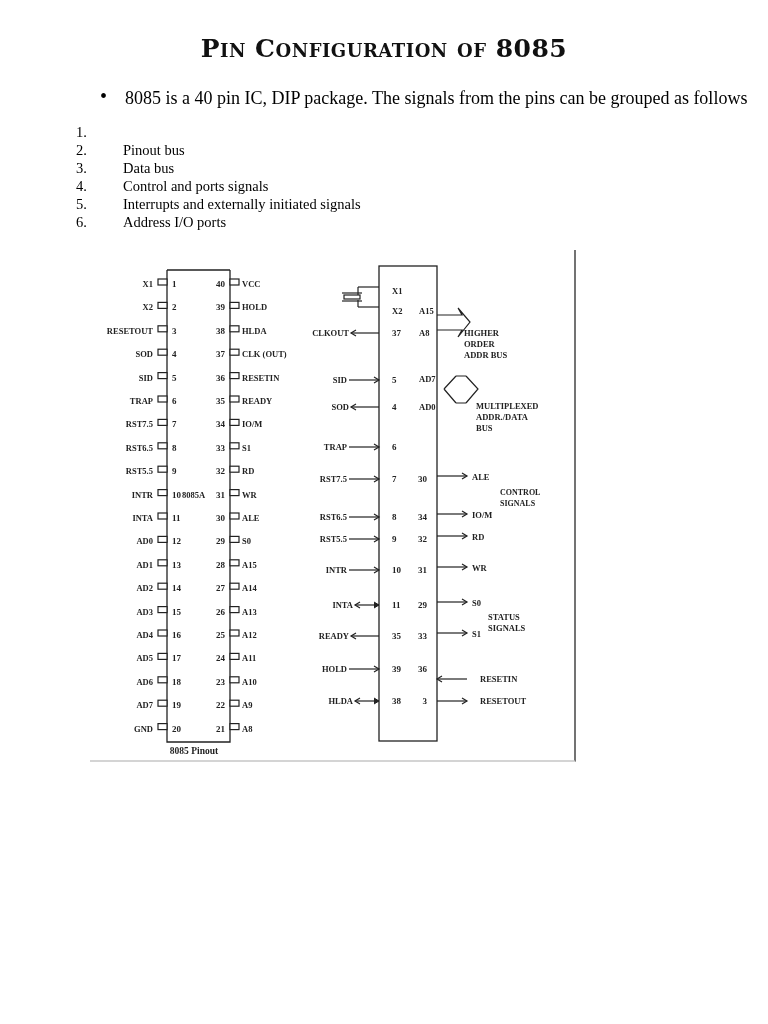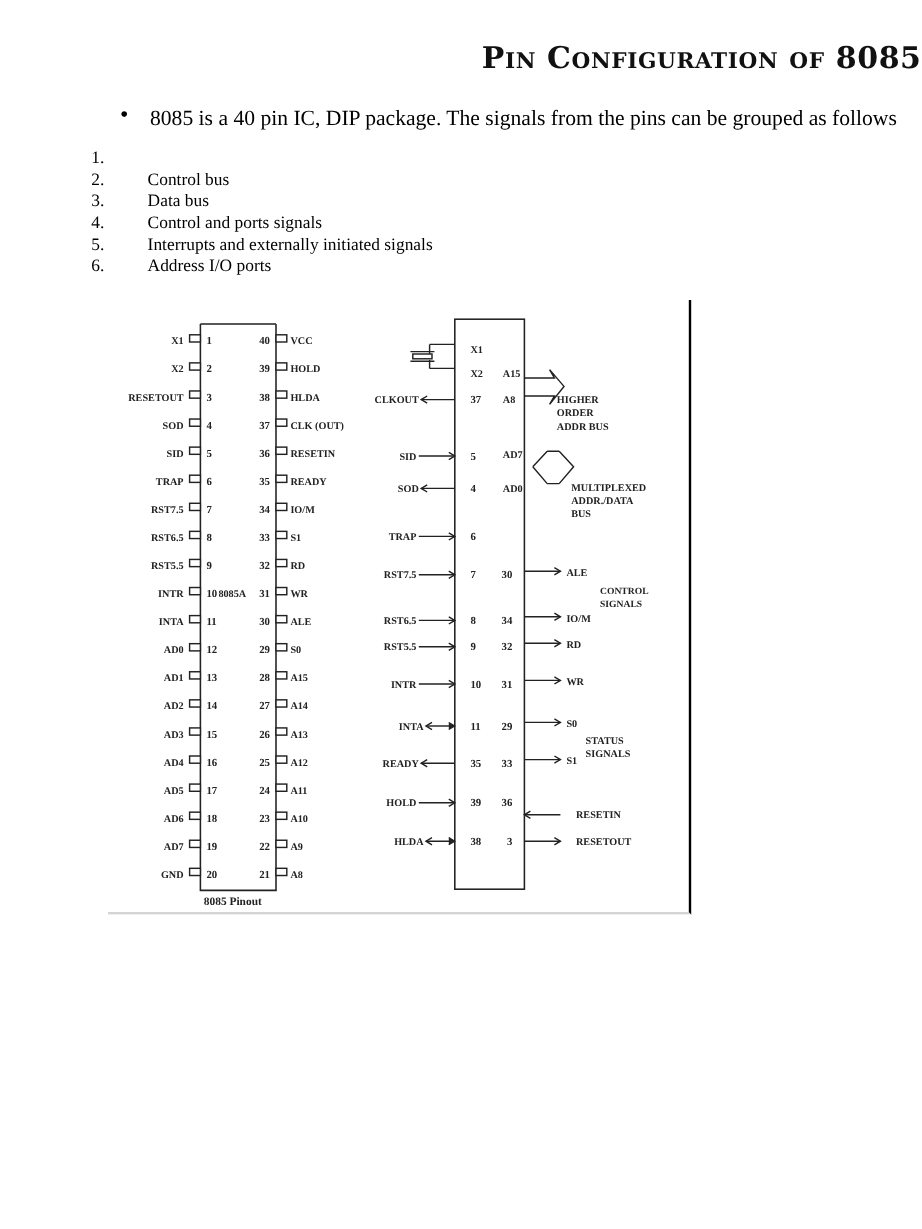--- a/index.html
+++ b/index.html
@@ -1,40 +1,40 @@
 <!DOCTYPE html>
 <html><head>
 <meta charset="utf-8">
 <style>
   html, body { margin:0; padding:0; background:#ffffff; }
   body { width:768px; height:1024px; position:relative; overflow:hidden; font-family:"Liberation Serif", serif; color:#000; }
-  .title { position:absolute; left:0; width:768px; top:34px; text-align:right; font-family:"DejaVu Serif", serif; font-weight:bold; font-size:25px; letter-spacing:0.5px; font-variant:small-caps; color:#111; }
+  .title { position:absolute; left:0; width:768px; top:34px; text-align:center; font-family:"DejaVu Serif", serif; font-weight:bold; font-size:25px; letter-spacing:0.5px; font-variant:small-caps; color:#111; }
   .bullet { position:absolute; left:100px; top:85px; font-size:20px; }
   .intro { position:absolute; left:125px; top:88px; font-size:18px; }
   .list { position:absolute; left:76px; top:123px; font-size:14.5px; line-height:18px; }
   .list .row { display:flex; }
   .list .num { width:47px; }
-  .figure { position:absolute; left:90px; top:250px; width:486px; height:512px; border-right:2px solid #000000; border-bottom:2px solid #d4d4d4; box-sizing:border-box; }
+  .figure { position:absolute; left:90px; top:250px; width:486px; height:512px; border-right:2px solid #737373; border-bottom:2px solid #d4d4d4; box-sizing:border-box; }
   .figure svg { position:absolute; left:0; top:0; }
   .fig-text { font-family:"Liberation Serif", serif; font-weight:bold; fill:#222; }
 </style>
 </head>
 <body>
 
 <div class="title">Pin Configuration  of 8085</div>
 <div class="bullet">•</div>
 <div class="intro">8085 is a 40 pin IC, DIP package. The signals from the pins can be grouped as follows</div>
 
 <div class="list">
   <div class="row">
       <span class="num">1.</span>
     </div>
   <div class="row">
       <span class="num">2.</span>
-      <span>Control bus</span>
+      <span>Pinout bus</span>
     </div>
   <div class="row">
       <span class="num">3.</span>
       <span>Data bus</span>
     </div>
   <div class="row">
       <span class="num">4.</span>
       <span>Control and ports signals</span>
     </div>
   <div class="row">

